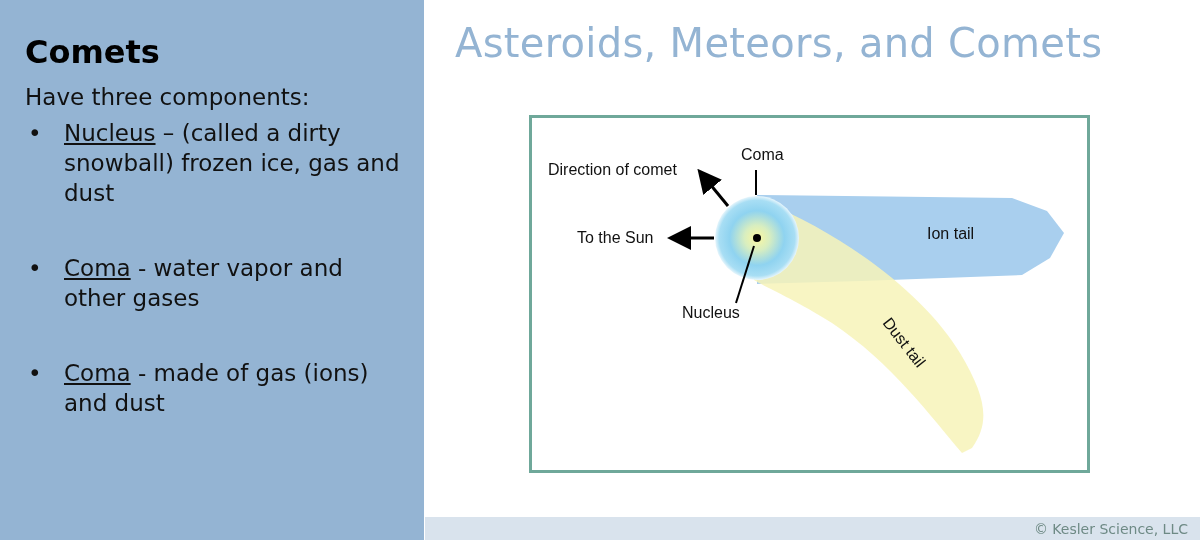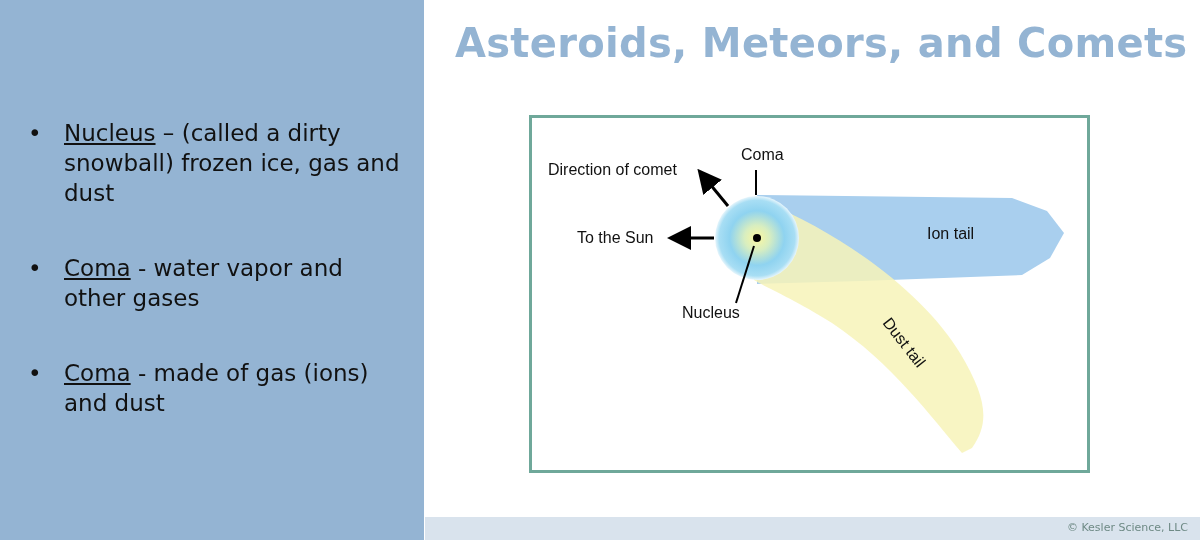--- a/index.html
+++ b/index.html
@@ -4,31 +4,33 @@
 <style>
   html, body { margin:0; padding:0; }
   body { width:1200px; height:540px; position:relative; overflow:hidden; background:#ffffff; font-family:"DejaVu Sans", sans-serif; }
   .left-panel { position:absolute; left:0; top:0; width:424px; height:540px; background:#94b4d3; }
   .left-title { position:absolute; left:25px; top:33px; font-size:32px; font-weight:bold; color:#000; margin:0; }
   .left-intro { position:absolute; left:25px; top:84px; font-size:23px; color:#111; }
   .bullets { position:absolute; left:28px; top:118px; width:380px; margin:0; padding:0; list-style:none; }
   .bullet { position:relative; padding-left:36px; font-size:23px; line-height:30px; color:#111; }
   .bullet .dot { position:absolute; left:0; top:0; }
   .bullet .term { text-decoration:underline; }
-  .slide-title { position:absolute; left:455px; top:20px; font-size:40px; font-weight:bold; color:#94b4d3; letter-spacing:0.3px; white-space:nowrap; }
+  .slide-title { position:absolute; left:455px; top:20px; font-size:40px; font-weight:normal; color:#94b4d3; letter-spacing:0.3px; white-space:nowrap; }
   .diagram-frame { position:absolute; left:529px; top:115px; width:555px; height:352px; border:3px solid #6fa89a; background:#fff; }
   .diagram-frame svg { position:absolute; left:0; top:0; }
   .footer { position:absolute; left:425px; top:517px; width:775px; height:23px; background:#d9e3ed; }
-  .copyright { position:absolute; right:12px; top:4px; font-size:11px; color:#6e8a85; }
+  .copyright { position:absolute; right:12px; top:4px; font-size:14px; color:#6e8a85; }
   .lbl { font-family:"Liberation Sans", sans-serif; font-size:16px; fill:#111; }
 </style>
 </head>
 <body>
 
 <div class="left-panel">
+  <h1 class="left-title">Comets</h1>
+  <div class="left-intro">Have three components:</div>
   <ul class="bullets">
     <li class="bullet" style="margin-top:0;">
       <span class="dot">•</span>
       <span class="term">Nucleus</span><span> – (called a dirty snowball) frozen ice, gas and dust</span>
     </li>
     <li class="bullet" style="margin-top:45px;">
       <span class="dot">•</span>
       <span class="term">Coma</span><span> - water vapor and other gases</span>
     </li>
     <li class="bullet" style="margin-top:45px;">

